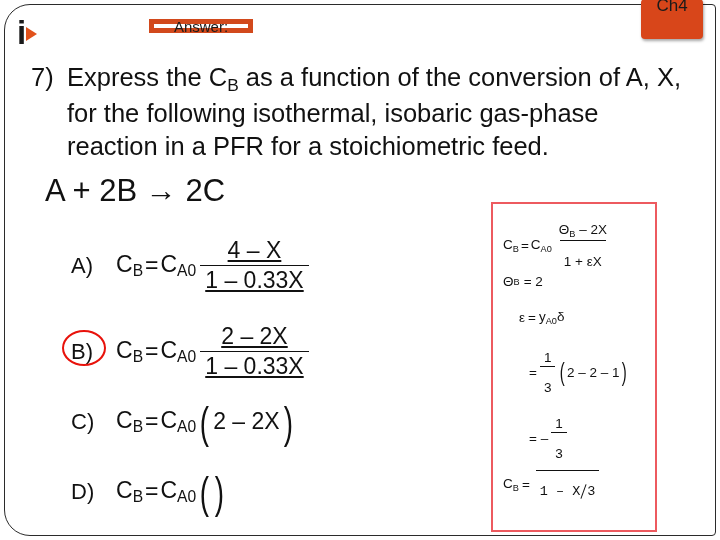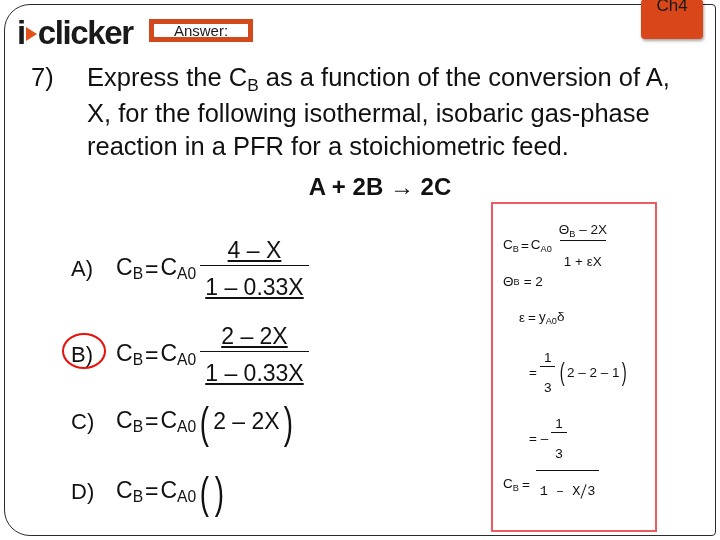--- a/index.html
+++ b/index.html
@@ -53,21 +53,21 @@
     margin: 0 1px 0 1px;
     position: relative;
     top: 2px;
   }
 
   #answer-box {
     position: absolute;
     left: 144px;
     top: 14px;
     width: 104px;
-    height: 23px;
+    height: 14px;
     box-sizing: border-box;
     background: #ffffff;
     border: 5px solid #D2491C;
     display: flex;
     align-items: center;
     justify-content: center;
     font-size: 15px;
     color: #1a1a1a;
   }
 
@@ -99,36 +99,34 @@
     line-height: 1.32;
     color: #111111;
   }
   #question .qnum {
     position: absolute;
     left: 0;
     top: 0;
   }
   #question .qtext {
     display: block;
-    margin-left: 56px;
+    margin-left: 36px;
   }
   sub { font-size: 0.68em; vertical-align: -0.28em; }
 
   
   #reaction {
     position: absolute;
     left: 0;
     right: 0;
     top: 168px;
-    text-align: center;
-    font-size: 24px;
+    font-size: 31px;
     color: #111111;
     padding-left: 40px;
     box-sizing: border-box;
-    font-weight: bold;
   }
 
   
   .option {
     position: absolute;
     left: 66px;
     display: flex;
     align-items: center;
     font-size: 23px;
     color: #111111;
@@ -158,21 +156,21 @@
   .frac {
     display: inline-flex;
     flex-direction: column;
     align-items: center;
     margin: 0 3px;
     vertical-align: middle;
     text-decoration: underline;
   }
   .frac .num { padding: 0 5px 1px 5px; }
   .frac .den {
-    padding: 8px 5px 0 5px;
+    padding: 1px 5px 0 5px;
     border-top: 1.6px solid #111111;
   }
 
   .paren {
     display: inline-block;
     font-size: 1.95em;
     font-weight: 300;
     line-height: 0.62;
     transform: scaleX(0.62);
     position: relative;
@@ -243,21 +241,20 @@
   }
 </style>
 </head>
 <body>
 
 <div id="slide">
 
   <div id="logo">
     <span class="lg-i">i</span>
     <span class="lg-tri"></span>
-    <span>clicker</span>
   </div>
 
   <div id="answer-box">
     <span>Answer:</span>
   </div>
 
   <div id="ch-badge">
     <span>Ch4</span>
   </div>
 

